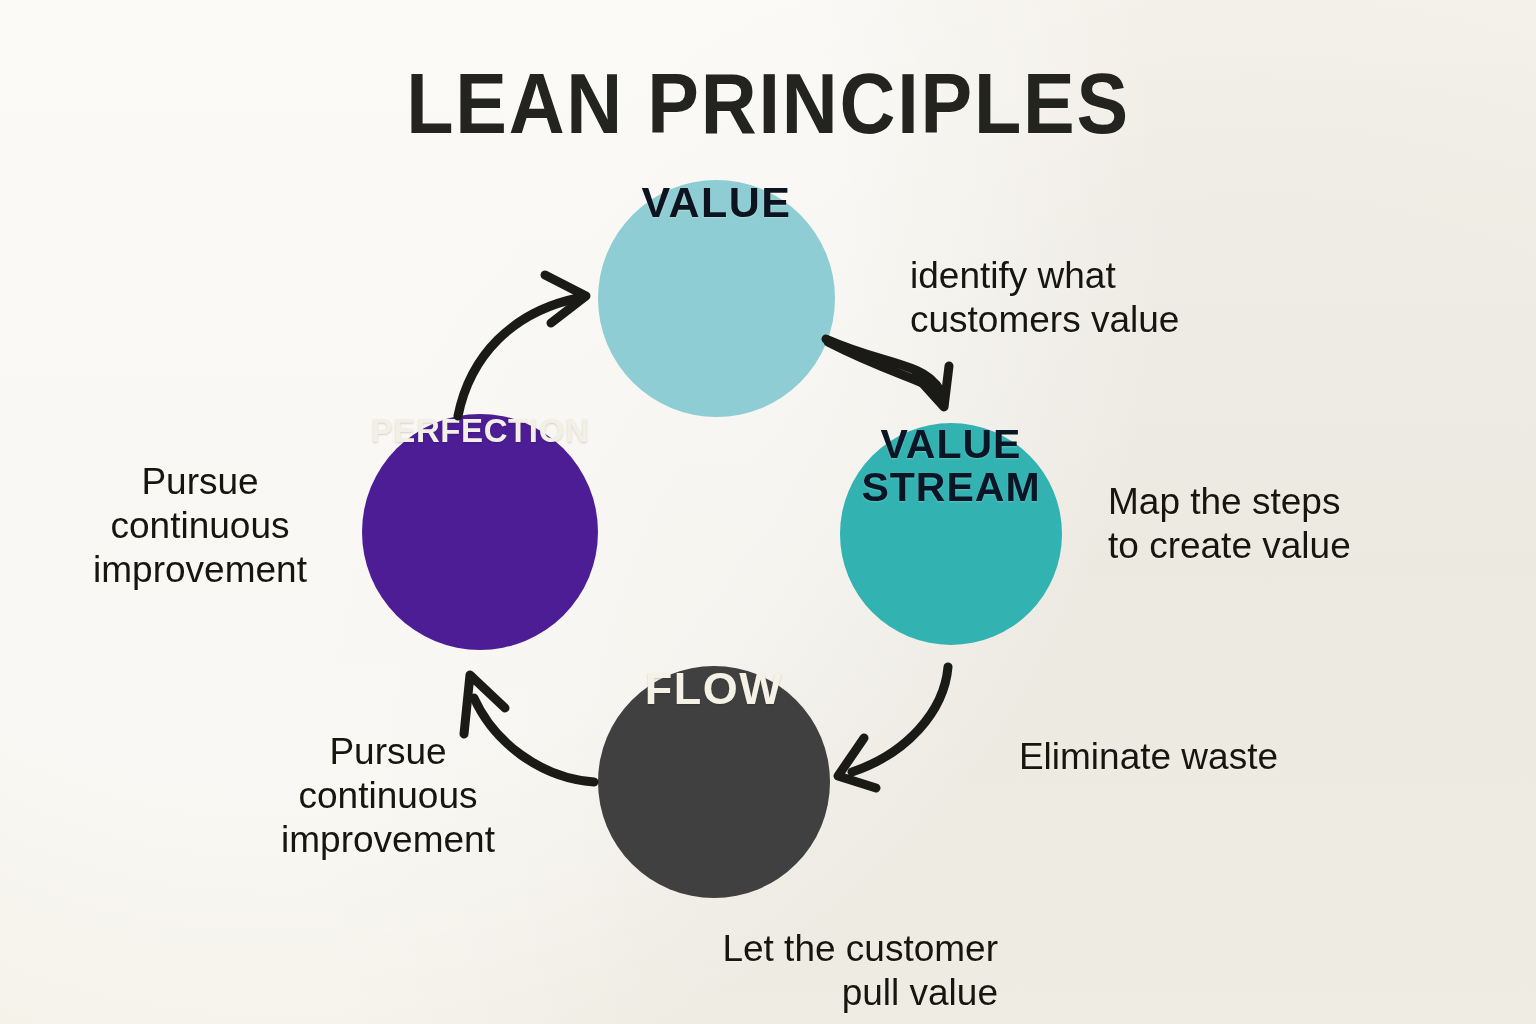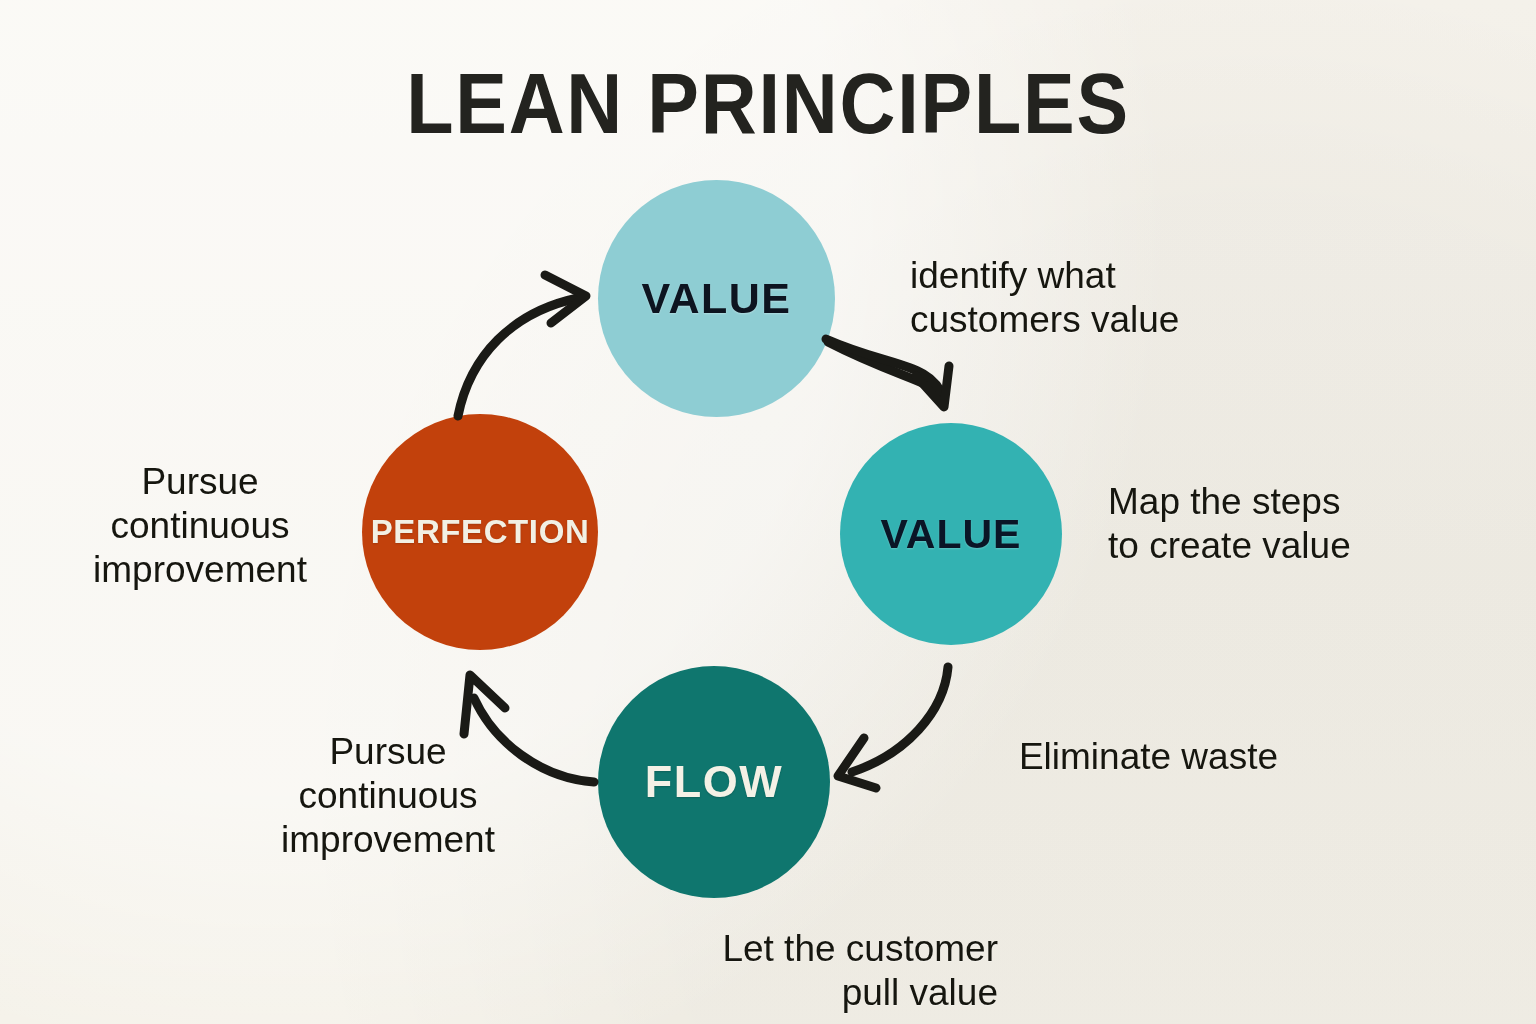--- a/index.html
+++ b/index.html
@@ -41,21 +41,20 @@
     transform:scaleX(.90);
     text-shadow:0 1px 0 rgba(255,255,255,.45);
     white-space:nowrap;
   }
 
   
   .node {
     position:absolute;
     border-radius:50%;
     display:flex;
-    align-items:center;
     justify-content:center;
     text-align:center;
     font-weight:bold;
     letter-spacing:.5px;
     line-height:1.04;
     z-index:3;
   }
   .node .node-label { display:block; padding:0 6px; }
 
   #node-value {
@@ -71,30 +70,30 @@
     left:840px; top:411px; width:222px; height:222px;
     background:#33b2b2;
     color:#0a1526;
     font-size:41px;
     letter-spacing:1px;
     text-shadow:0 1px 2px rgba(255,255,255,.22);
   }
 
   #node-flow {
     left:598px; top:654px; width:232px; height:232px;
-    background:#0f766e;
+    background:#404040;
     color:#f4f1e6;
     font-size:45px;
     letter-spacing:1.5px;
     text-shadow:0 1px 2px rgba(0,0,0,.18);
   }
 
   #node-perfection {
     left:362px; top:402px; width:236px; height:236px;
-    background:#c2410c;
+    background:#4c1d95;
     color:#f2f0e4;
     font-size:33px;
     letter-spacing:.6px;
     text-shadow:0 1px 2px rgba(0,0,0,.16);
   }
 
   
   .caption {
     position:absolute;
     color:#16160f;
@@ -158,20 +157,21 @@
     </g>
   </svg>
 
   <div class="node" id="node-value">
     <span class="node-label">VALUE</span>
   </div>
 
   <div class="node" id="node-value-stream">
     <span class="node-label">
       <span>VALUE</span><br>
+      <span>STREAM</span>
     </span>
   </div>
 
   <div class="node" id="node-flow">
     <span class="node-label">FLOW</span>
   </div>
 
   <div class="node" id="node-perfection">
     <span class="node-label">PERFECTION</span>
   </div>

